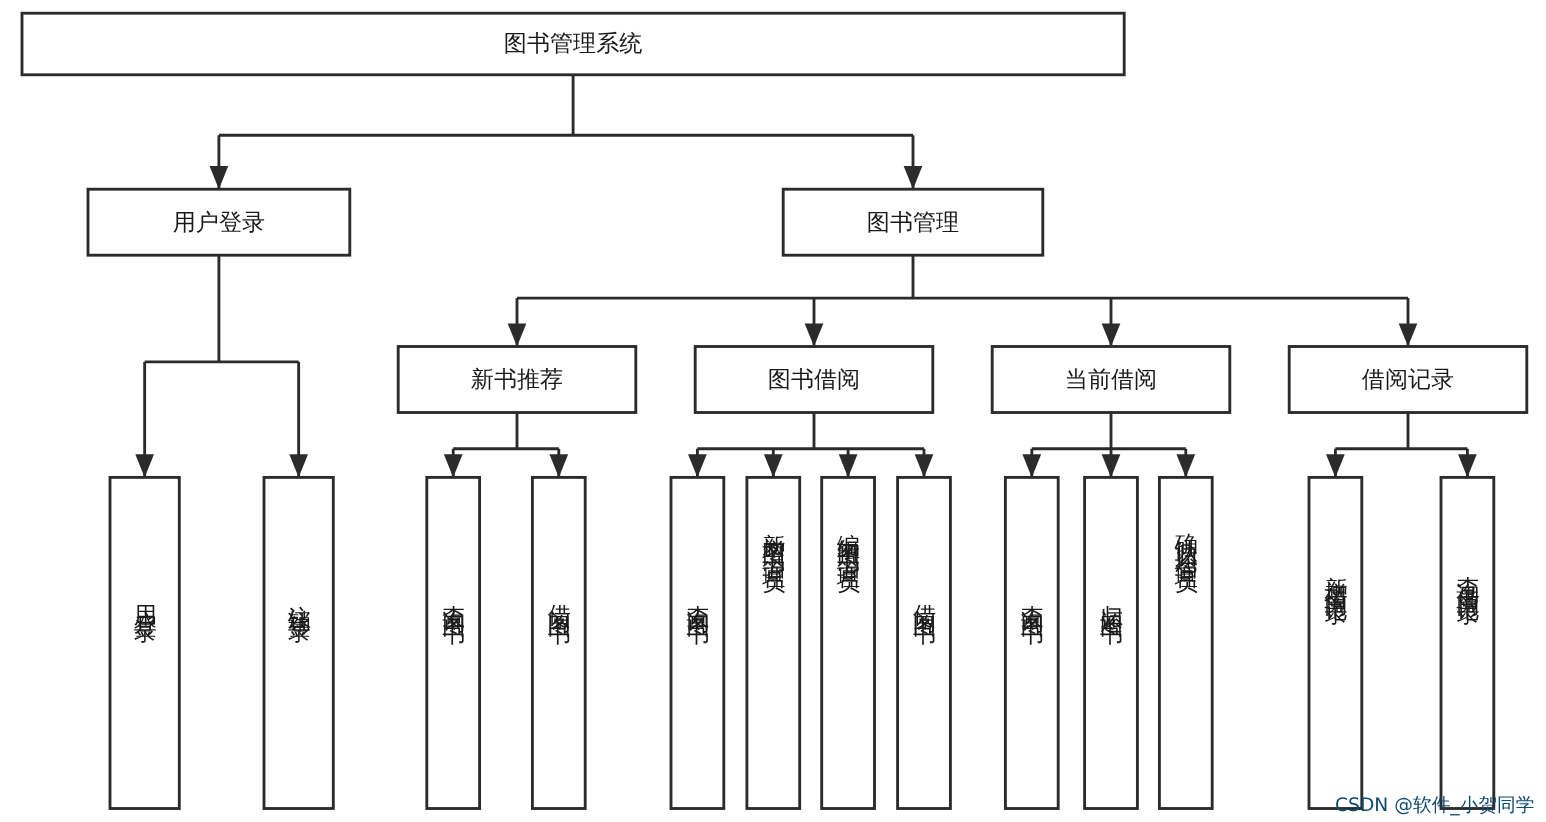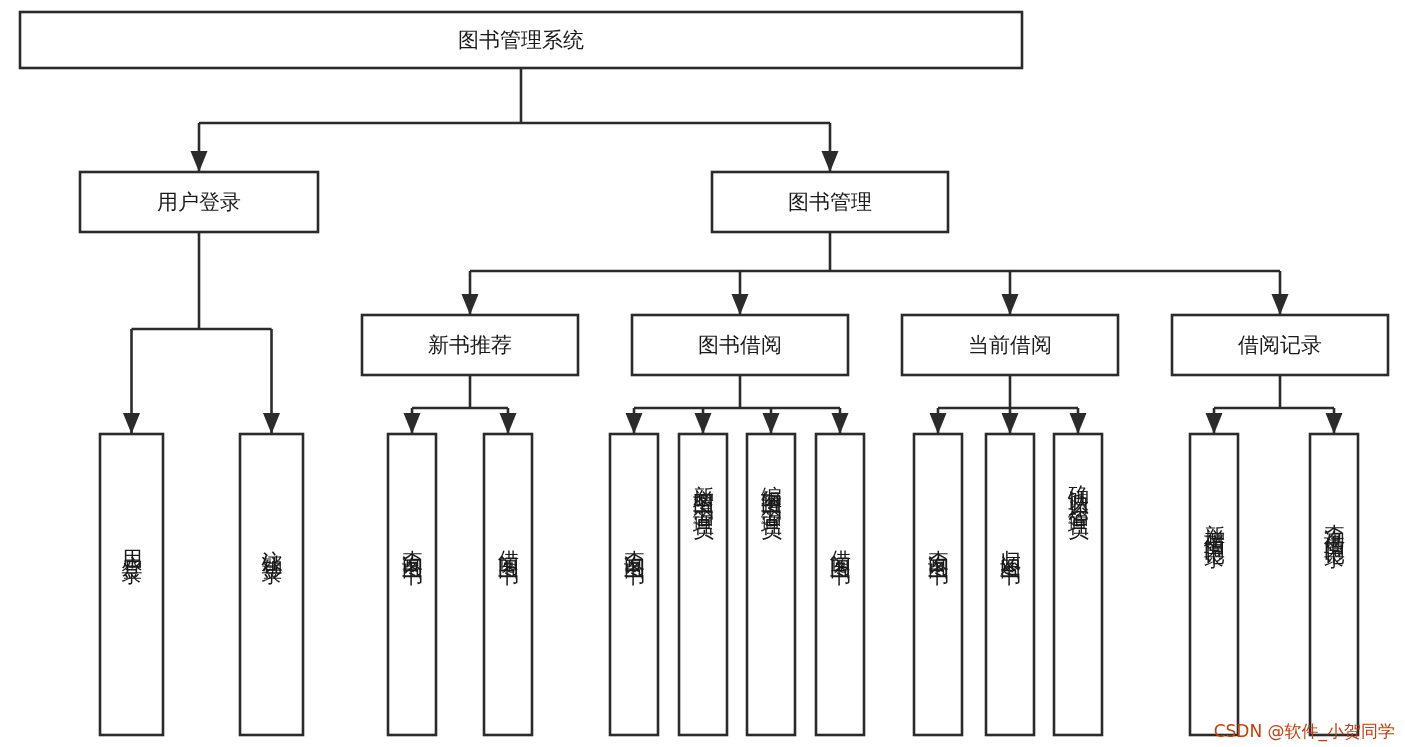--- a/index.html
+++ b/index.html
@@ -63,21 +63,21 @@
     color: #1a1a1a;
     letter-spacing: 5px;
     white-space: nowrap;
   }
   .watermark {
     position: absolute;
     right: 10px;
     bottom: 4px;
     font-family: "DejaVu Sans", "Liberation Sans", sans-serif;
     font-size: 17px;
-    color: #c2410c;
+    color: #0c4a6e;
     white-space: nowrap;
     user-select: none;
   }
 </style>
 </head>
 <body>
 
 <div id="diagram-root">
   <svg class="diagram-canvas" viewBox="0 0 1405 747">
     <g id="connector-layer">

